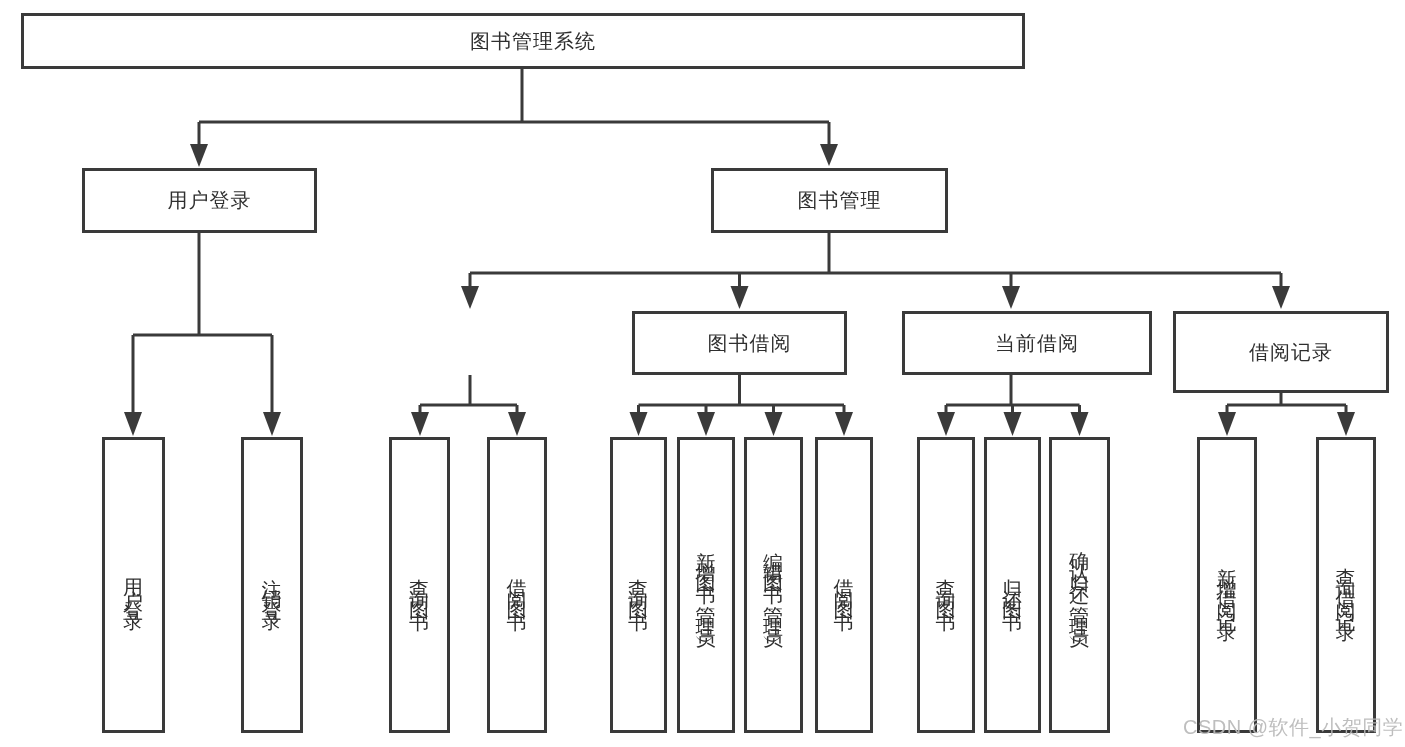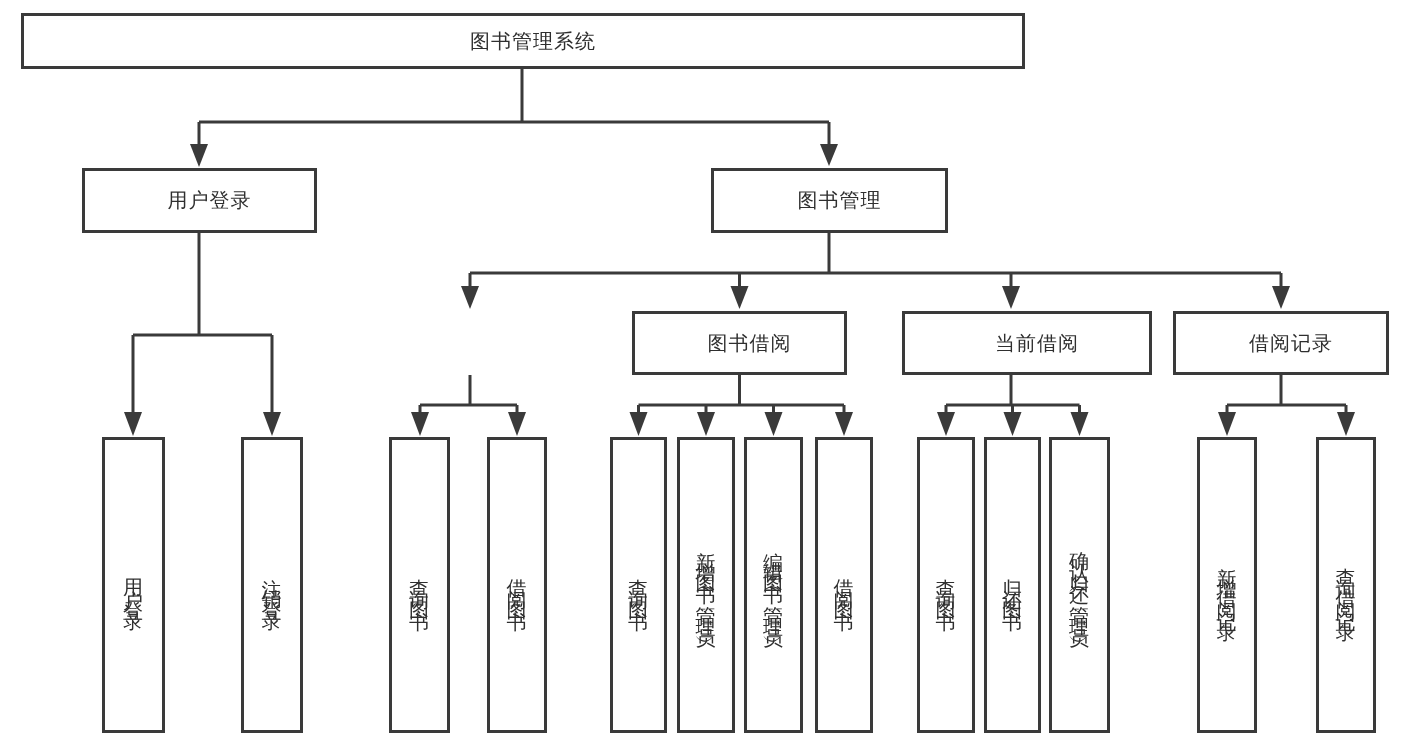--- a/index.html
+++ b/index.html
@@ -91,33 +91,34 @@
     </g>
   </svg>
 
   <div class="node" style="left:21px;top:13px;width:1004px;height:56px;">图书管理系统</div>
 
   <div class="node" style="left:82px;top:168px;width:235px;height:65px;">用户登录</div>
   <div class="node" style="left:711px;top:168px;width:237px;height:65px;">图书管理</div>
 
   <div class="node" style="left:632px;top:311px;width:215px;height:64px;">图书借阅</div>
   <div class="node" style="left:902px;top:311px;width:250px;height:64px;">当前借阅</div>
-  <div class="node" style="left:1173px;top:311px;width:216px;height:64px;text-align:right;">借阅记录</div>
+  <div class="node" style="left:1173px;top:311px;width:216px;height:82px;text-align:right;">借阅记录</div>
 
   <div class="node vnode" style="left:102px;top:437px;width:63px;height:296px;">用户登录</div>
   <div class="node vnode" style="left:241px;top:437px;width:62px;height:296px;">注销登录</div>
 
   <div class="node vnode" style="left:389px;top:437px;width:61px;height:296px;">查询图书</div>
   <div class="node vnode" style="left:487px;top:437px;width:60px;height:296px;">借阅图书</div>
 
   <div class="node vnode" style="left:610px;top:437px;width:57px;height:296px;">查询图书</div>
   <div class="node vnode" style="left:677px;top:437px;width:58px;height:296px;">新增图书（管理员）</div>
   <div class="node vnode" style="left:744px;top:437px;width:59px;height:296px;">编辑图书（管理员）</div>
   <div class="node vnode" style="left:815px;top:437px;width:58px;height:296px;">借阅图书</div>
 
   <div class="node vnode" style="left:917px;top:437px;width:58px;height:296px;">查询图书</div>
   <div class="node vnode" style="left:984px;top:437px;width:57px;height:296px;">归还图书</div>
   <div class="node vnode" style="left:1049px;top:437px;width:61px;height:296px;">确认归还（管理员）</div>
 
   <div class="node vnode" style="left:1197px;top:437px;width:60px;height:296px;">新增借阅记录</div>
   <div class="node vnode" style="left:1316px;top:437px;width:60px;height:296px;">查询借阅记录</div>
 
+  <div class="watermark">CSDN @软件_小贺同学</div>
 </div>
 
 </body></html>

